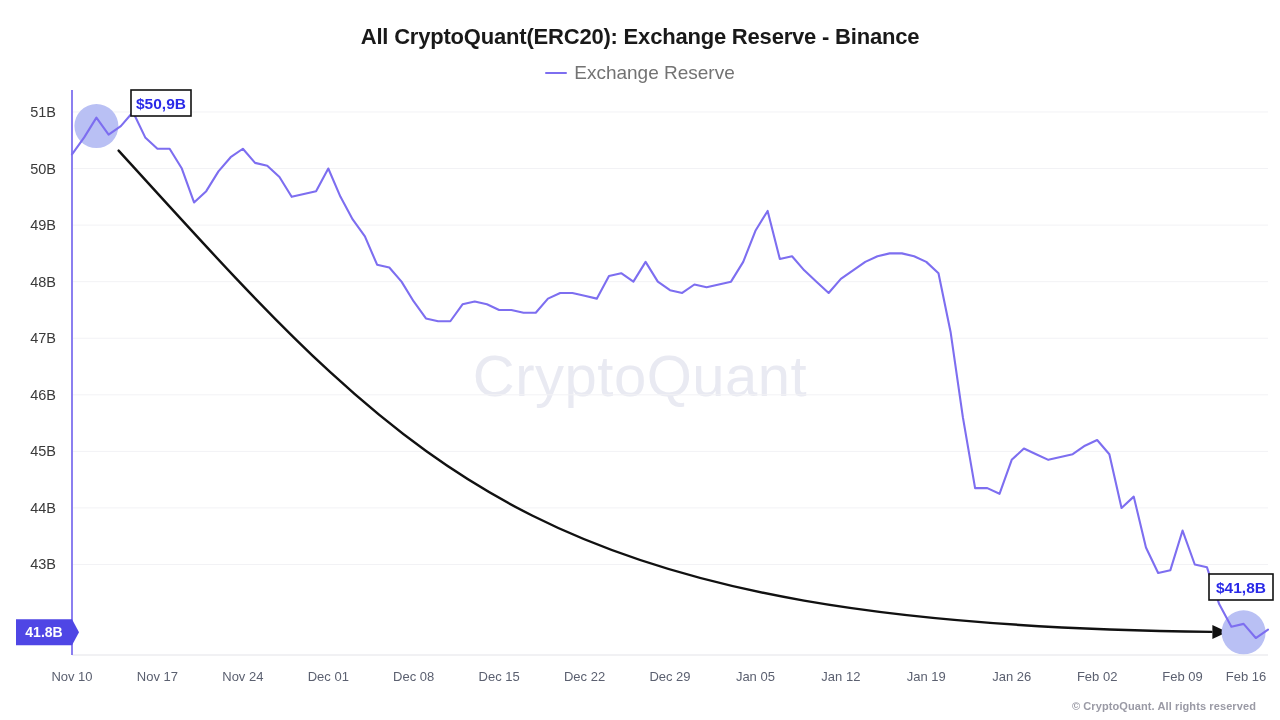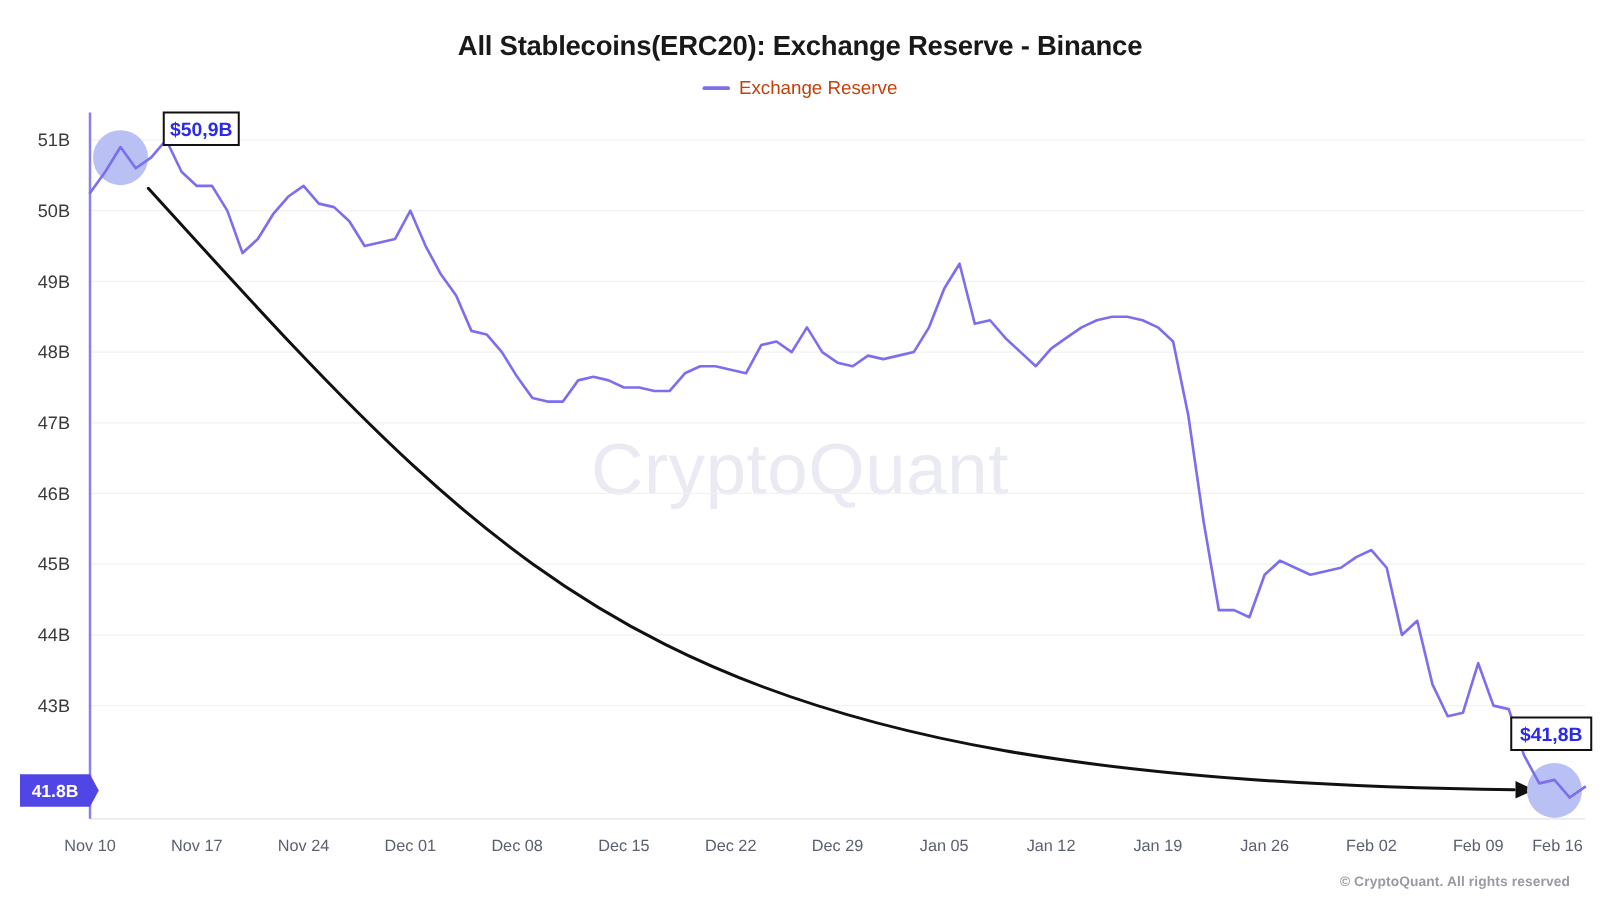--- a/index.html
+++ b/index.html
@@ -44,22 +44,22 @@
     gap: 7px;
   }
   .legend-swatch {
     display: inline-block;
     width: 22px;
     height: 2.5px;
     background: #7d6ef0;
     border-radius: 2px;
   }
   .legend-label {
-    font-size: 15px;
-    color: #c2410c;
+    font-size: 19px;
+    color: #737373;
   }
   .watermark {
     position: absolute;
     left: 0;
     top: 342px;
     width: 1280px;
     text-align: center;
     font-size: 58px;
     font-weight: 500;
     letter-spacing: 0.5px;
@@ -139,21 +139,21 @@
     color: #9a9aa5;
     letter-spacing: 0.1px;
     font-weight: bold;
   }
 </style>
 </head>
 <body>
 
 <div id="chart-root">
 
-  <div class="chart-title">All Stablecoins(ERC20): Exchange Reserve - Binance</div>
+  <div class="chart-title">All CryptoQuant(ERC20): Exchange Reserve - Binance</div>
 
   <div class="legend">
     <span class="legend-swatch"></span>
     <span class="legend-label">Exchange Reserve</span>
   </div>
 
   <div class="watermark">CryptoQuant</div>
 
   <svg class="plot" width="1280" height="720">
     <g id="gridlines">

